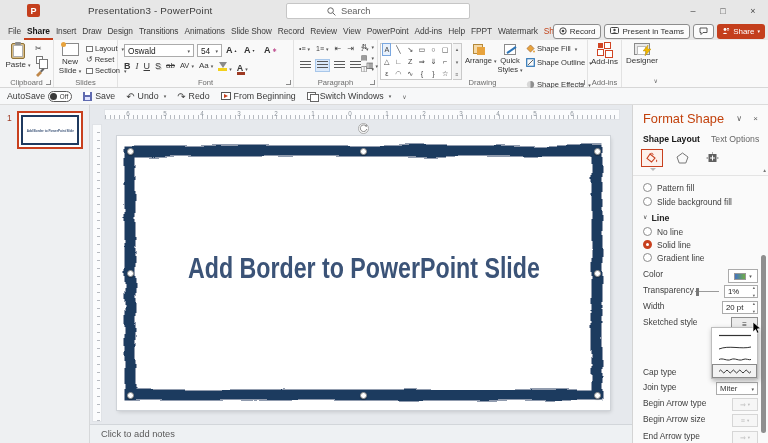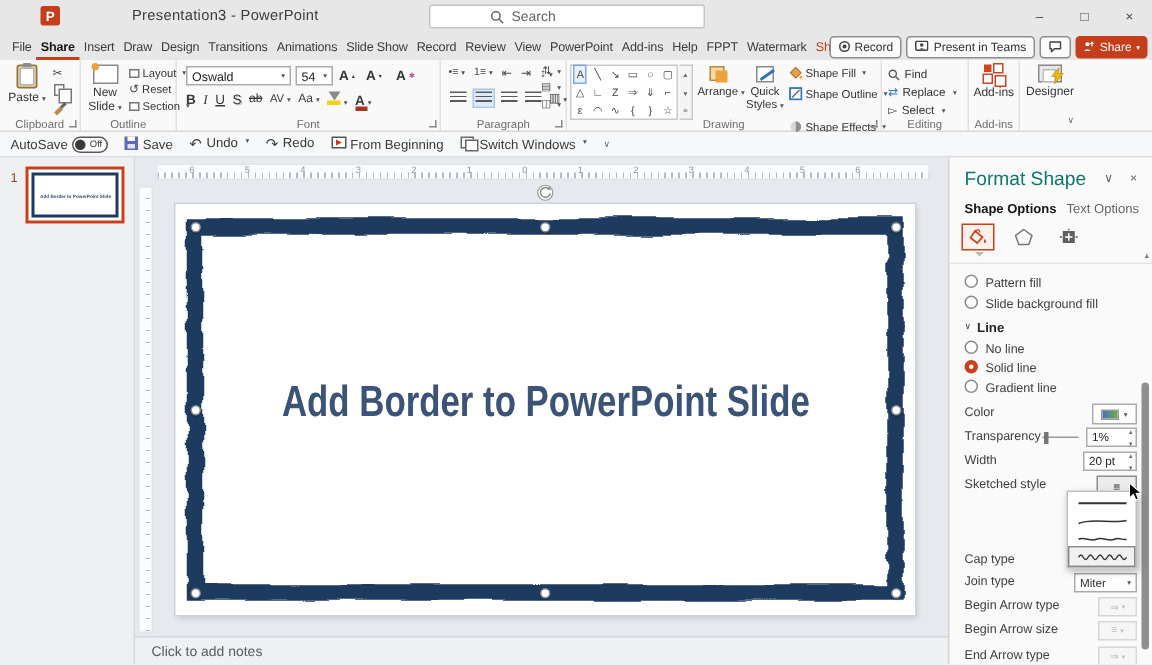--- a/index.html
+++ b/index.html
@@ -77,21 +77,21 @@
 .bigstack{position:absolute;top:3px;left:0;right:0;text-align:center}
 .i-addins{margin:0 auto 1px;width:13px;height:13px;position:relative}
 .i-addins::before{content:"";position:absolute;left:0;top:0;width:5px;height:5px;background:#d04423;box-shadow:7px 0 0 0 #fff,7px 0 0 1px #d04423,0 7px 0 0 #fff,0 7px 0 1px #d04423}
 .i-addins::after{content:"";position:absolute;left:7px;top:7px;width:6px;height:6px;border:1px solid #d04423;background:#fff}
 .i-designer{margin:0 auto 1px;width:16px;height:12px;border:1px solid #8a8a8a;background:#e9e9e9;position:relative}
 .i-designer::before{content:"";position:absolute;left:2px;top:2px;width:7px;height:7px;background:#fff;border:1px solid #bbb}
 .collapse-chv{position:absolute;right:4px;bottom:3px;font-size:6px;color:#666}
 
 
 .qat{position:absolute;left:0;top:88px;right:0;height:17px;background:#f7f8f9;border-bottom:1px solid #dcdcdc;display:flex;align-items:center;gap:11px;padding-left:7px;font-size:8.8px;color:#3a3a3a}
-.qat-item{display:flex;align-items:flex-start;gap:3px;white-space:nowrap}
+.qat-item{display:flex;align-items:center;gap:3px;white-space:nowrap}
 .toggle{width:24px;height:11px;border-radius:6px;border:1px solid #5a5a5a;background:#fff;position:relative;font-size:6.3px;color:#333}
 .toggle .knob{position:absolute;left:1px;top:1px;width:7px;height:7px;border-radius:50%;background:#3a3a3a}
 .toggle .st{position:absolute;right:3px;top:1px}
 .i-floppy{width:9px;height:9px;background:#5f6ab0;position:relative}
 .i-floppy::before{content:"";position:absolute;left:2px;top:0;width:5px;height:3px;background:#fff}
 .i-floppy::after{content:"";position:absolute;left:2px;bottom:1px;width:5px;height:3px;background:#dfe3ff}
 .i-mon{width:10px;height:8px;border:1px solid #555;position:relative;background:#fff}
 .i-mon::after{content:"";position:absolute;left:2px;top:1px;border-left:4px solid #c43e1c;border-top:2px solid transparent;border-bottom:2px solid transparent}
 .i-win{width:10px;height:8px;position:relative}
 .i-win::before{content:"";position:absolute;left:0;top:0;width:7px;height:6px;border:1px solid #666;background:#fff}
@@ -113,21 +113,21 @@
 .vruler{position:absolute;left:2px;top:19px;width:10px;height:298px;background:#fbfcfd;border:1px solid #e0e3e7;background-image:repeating-linear-gradient(to bottom,rgba(0,0,0,0) 0 7px,#b6bac0 7px 8px);background-size:3px 100%;background-repeat:no-repeat;background-position:right 1px top}
 .slide{position:absolute;left:27px;top:31px;width:493px;height:274px;background:#fff;box-shadow:0 0 0 1px #cfd3d8,1px 2px 4px rgba(0,0,0,.15)}
 .slide-title{position:absolute;left:0;right:0;top:116px;text-align:center;white-space:nowrap}
 .slide-title span{display:inline-block;font-size:29px;font-weight:bold;color:#3b5377;transform:scaleX(.8);letter-spacing:0}
 .handle{position:absolute;width:7px;height:7px;border-radius:50%;background:#fff;border:1px solid #8a8a8a;box-shadow:0 1px 1px rgba(0,0,0,.25)}
 .rotate{position:absolute;left:240px;top:-14px;width:12px;height:12px;border-radius:50%;display:flex;align-items:center;justify-content:center}
 .notesbar{position:absolute;left:0;right:0;bottom:0;height:19px;background:#eef1f3;border-top:1px solid #d2d6da;font-size:9.3px;color:#5a5a5a;line-height:18px;padding-left:11px}
 
 
 .fs{position:absolute;right:0;top:0;width:136px;bottom:0;background:#fafafa;border-left:1px solid #d4d4d4}
-.fs-title{position:absolute;left:10px;top:6px;font-size:12.8px;color:#0f766e}
+.fs-title{position:absolute;left:10px;top:6px;font-size:12.8px;color:#c2410c}
 .fs-title-ic{position:absolute;top:9px;font-size:8px;color:#616161}
 .fs-tab{position:absolute;top:29px;font-size:8.7px}
 .fs-tab.on{font-weight:bold;color:#161616}
 .fs-tab.off{color:#666}
 .fs-icons{position:absolute;left:8px;top:44px;display:flex;gap:8px;align-items:center}
 .fs-iconbox{width:22px;height:18px;display:flex;align-items:center;justify-content:center;position:relative}
 .fs-iconbox.sel{border:1px solid #c8401e;background:#fdf1ec}
 .fs-iconbox.sel::after{content:"";position:absolute;left:8px;bottom:-5px;border-left:3px solid transparent;border-right:3px solid transparent;border-top:3px solid #b9b9b9}
 .fs-div{position:absolute;left:0;right:0;top:70px;border-top:1px solid #e4e4e4}
 .fs-row{position:absolute;left:10px;right:10px;height:14px;display:flex;align-items:flex-start;font-size:8.4px;color:#404040;white-space:nowrap}
@@ -262,21 +262,21 @@
           <span>Layout</span>
         </div>
       <div class="mini" style="left:32px;top:15px">
           <span class="gly">↺</span>
           <span>Reset</span>
         </div>
       <div class="mini dd" style="left:32px;top:26px">
           <span class="i-rect"></span>
           <span>Section</span>
         </div>
-      <div class="grp-label">Outline</div>
+      <div class="grp-label">Slides</div>
     </div>
 
     <div class="grp" style="width:176px">
       <div class="combo" style="left:6px;top:4px;width:70px">
           <span class="sp">Oswald</span>
           <span style="font-size:5px;color:#555">▾</span>
         </div>
       <div class="combo" style="left:79px;top:4px;width:25px">
           <span class="sp">54</span>
           <span style="font-size:5px;color:#555">▾</span>
@@ -388,38 +388,20 @@
         <svg width="9" height="9" viewBox="0 0 9 9">
             <circle cx="4.5" cy="4.5" r="3.6" fill="#d8d8d8"></circle>
             <path d="M4.5 0.9 a3.6 3.6 0 0 1 0 7.2 Z" fill="#8f8f8f"></path>
           </svg>
         <span>Shape Effects</span>
       </div>
       <div class="grp-label">Drawing</div>
       <div class="launcher"></div>
     </div>
 
-    <div class="grp" style="width:58px">
-      <div class="ed-row" style="top:5px">
-        <svg width="8" height="8" viewBox="0 0 8 8">
-            <circle cx="3.2" cy="3.2" r="2.4" fill="none" stroke="#555" stroke-width="0.9"></circle>
-            <line x1="5" y1="5" x2="7.4" y2="7.4" stroke="#555" stroke-width="0.9"></line>
-          </svg>
-        <span>Find</span>
-      </div>
-      <div class="ed-row dd" style="top:17px">
-        <span class="gly" style="color:#2e75b6">⇄</span>
-        <span>Replace</span>
-      </div>
-      <div class="ed-row dd" style="top:29px">
-        <span class="gly">▻</span>
-        <span>Select</span>
-      </div>
-      <div class="grp-label">Editing</div>
-    </div>
 
 
     <div class="grp" style="width:34px">
       <div class="bigstack">
         <div class="i-addins"></div>
         <div class="btn-label">Add-ins</div>
       </div>
       <div class="grp-label">Add-ins</div>
     </div>
 
@@ -530,21 +512,21 @@
         <div class="handle" style="left:477px;top:256px"></div>
       </div>
 
       <div class="notesbar">Click to add notes</div>
     </div>
 
     <div class="fs">
       <div class="fs-title">Format Shape</div>
       <div class="fs-title-ic" style="right:26px">∨</div>
       <div class="fs-title-ic" style="right:10px">×</div>
-      <div class="fs-tab on" style="left:10px">Shape Options</div>
+      <div class="fs-tab on" style="left:10px">Shape Layout</div>
       <div class="fs-tab off" style="left:78px">Text Options</div>
 
       <div class="fs-icons">
         <div class="fs-iconbox sel">
           <svg width="13" height="12" viewBox="0 0 13 12">
               <path d="M4 2 L9 6 L5.5 10 L1 6.5 Z" fill="none" stroke="#c8401e" stroke-width="1.1"></path>
               <path d="M4 2 C6 0.5 7.5 1.5 7 3" fill="none" stroke="#c8401e" stroke-width="0.9"></path>
               <path d="M10.6 7.2 q1.4 2.2 0 3 q-1.4 -0.8 0 -3" fill="#c8401e"></path>
             </svg>
         </div>

